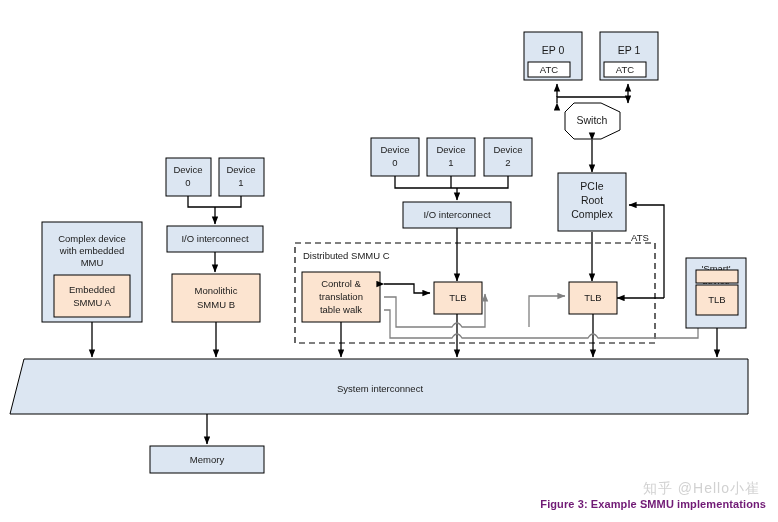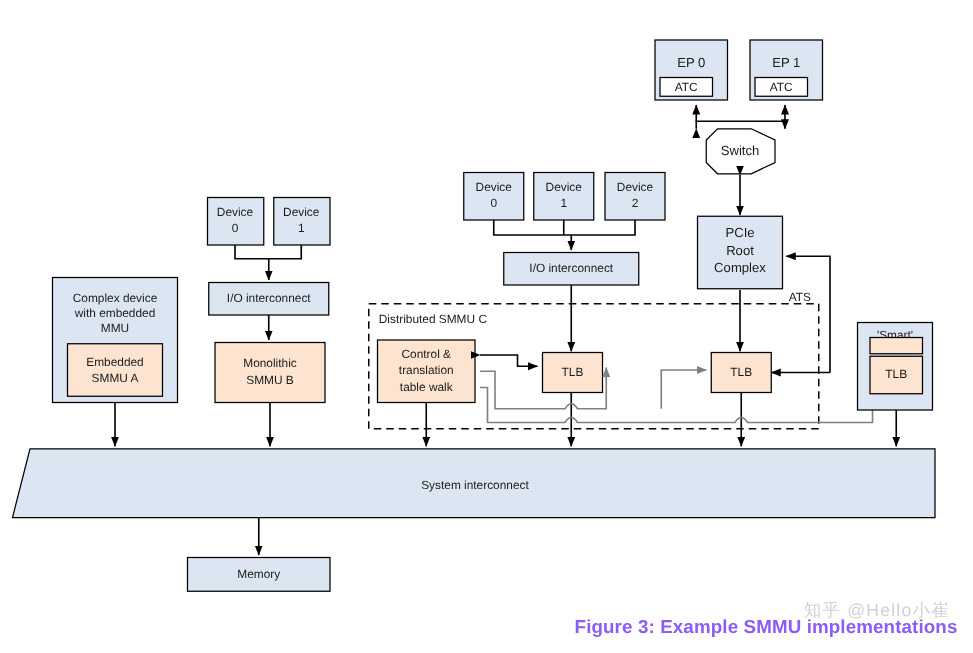--- a/index.html
+++ b/index.html
@@ -40,23 +40,23 @@
   }
   .lbl-sm { font-size: 9.5px; }
   .lbl-left { text-anchor: start; }
   .conn      { stroke: #000000; stroke-width: 1.3; fill: none; }
   .conn-gray { stroke: #808080; stroke-width: 1.3; fill: none; }
   .caption {
     position: absolute;
     right: 12px;
     bottom: 12px;
     font-family: "Liberation Sans", sans-serif;
-    font-size: 15px;
+    font-size: 11px;
     font-weight: bold;
-    color: #8b5cf6;
+    color: #701a75;
     white-space: nowrap;
     letter-spacing: 0.1px;
   }
   .watermark {
     position: absolute;
     right: 18px;
     bottom: 24px;
     font-family: "Liberation Sans", sans-serif;
     font-size: 14px;
     color: #c9c9c9;

